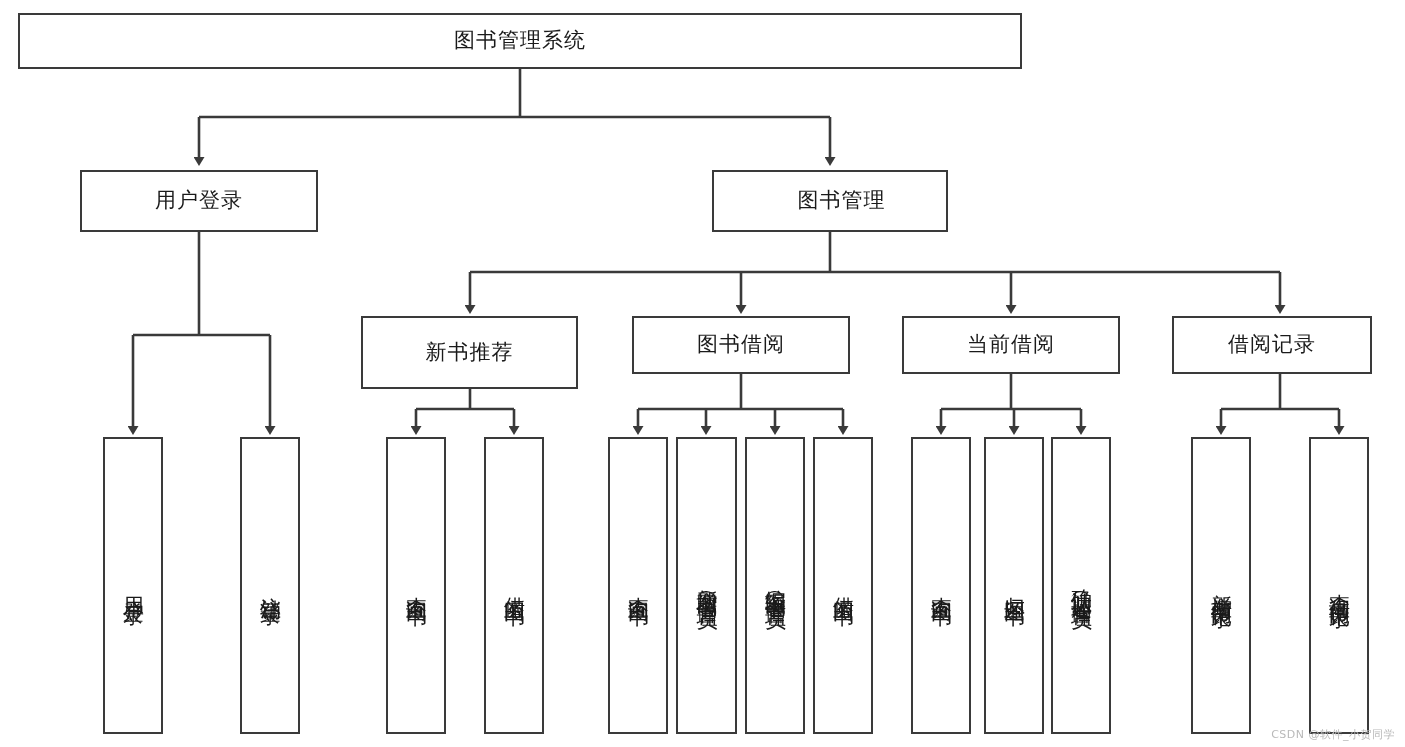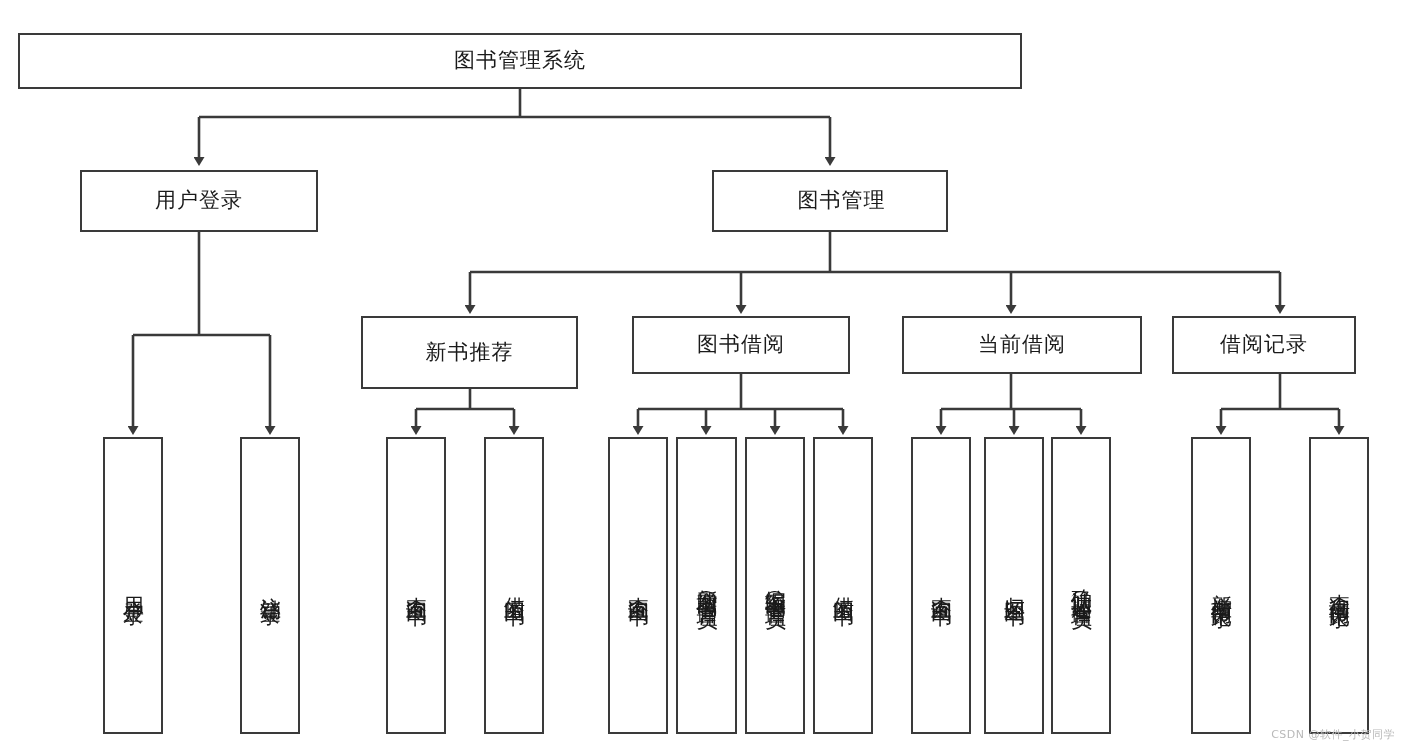--- a/index.html
+++ b/index.html
@@ -111,41 +111,41 @@
       <path d="M1014,409 L1014,427" marker-end="url(#arrow)"></path>
       <path d="M1081,409 L1081,427" marker-end="url(#arrow)"></path>
 
       <path d="M1280,374 L1280,409"></path>
       <path d="M1221,409 L1339,409"></path>
       <path d="M1221,409 L1221,427" marker-end="url(#arrow)"></path>
       <path d="M1339,409 L1339,427" marker-end="url(#arrow)"></path>
     </g>
   </svg>
 
-  <div class="node horizontal" id="node-root" style="left: 18px; top: 13px; width: 1004px; height: 56px; margin-top: 20px;">
+  <div class="node horizontal" id="node-root" style="left: 18px; top: 13px; width: 1004px; height: 56px;">
     <span class="node-label">图书管理系统</span>
   </div>
 
   <div class="node horizontal" id="node-user-login" style="left: 80px; top: 170px; width: 238px; height: 62px;">
     <span class="node-label">用户登录</span>
   </div>
   <div class="node horizontal" id="node-book-management" style="left: 712px; top: 170px; width: 236px; height: 62px; padding-left: 23px;">
     <span class="node-label">图书管理</span>
   </div>
 
   <div class="node horizontal" id="node-new-book-recommend" style="left: 361px; top: 316px; width: 217px; height: 73px;">
     <span class="node-label">新书推荐</span>
   </div>
   <div class="node horizontal" id="node-book-borrow" style="left: 632px; top: 316px; width: 218px; height: 58px;">
     <span class="node-label">图书借阅</span>
   </div>
-  <div class="node horizontal" id="node-current-borrow" style="left: 902px; top: 316px; width: 240px; height: 58px;">
+  <div class="node horizontal" id="node-current-borrow" style="left: 902px; top: 316px; width: 218px; height: 58px;">
     <span class="node-label">当前借阅</span>
   </div>
-  <div class="node horizontal" id="node-borrow-record" style="left: 1172px; top: 316px; width: 184px; height: 58px;">
+  <div class="node horizontal" id="node-borrow-record" style="left: 1172px; top: 316px; width: 200px; height: 58px;">
     <span class="node-label">借阅记录</span>
   </div>
 
   <div class="node vertical" id="node-leaf-0" style="left: 103px; top: 437px; width: 60px; height: 297px;">
     <span class="node-label">用户登录</span>
   </div>
   <div class="node vertical" id="node-leaf-1" style="left: 240px; top: 437px; width: 60px; height: 297px;">
     <span class="node-label">注销登录</span>
   </div>
   <div class="node vertical" id="node-leaf-2" style="left: 386px; top: 437px; width: 60px; height: 297px;">

